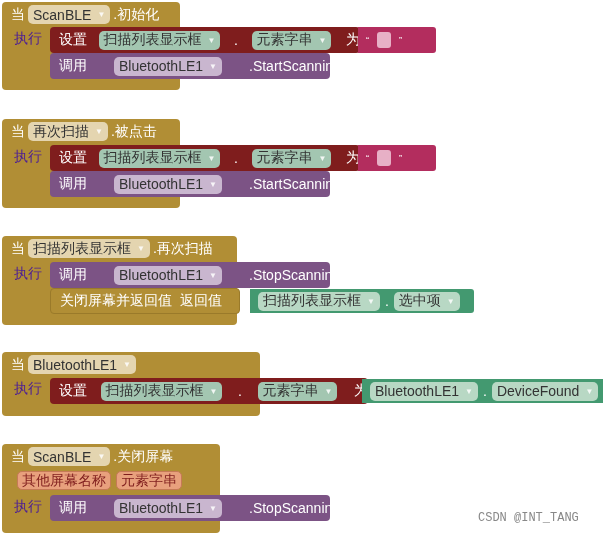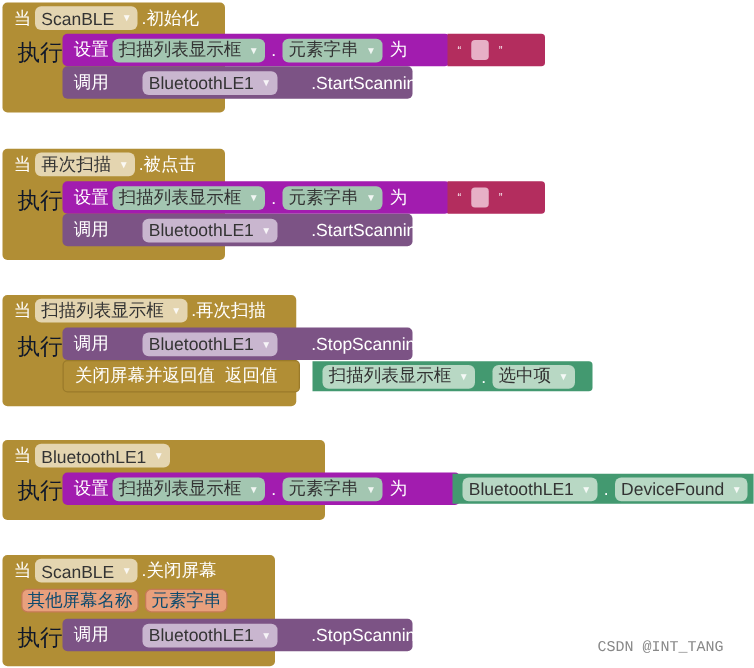--- a/index.html
+++ b/index.html
@@ -16,31 +16,31 @@
   }
   .dd .arr { font-size: 8px; margin-left: 6px; opacity: .85; }
   .dd-ev { background: #e4d5b0; color: #333; justify-content: space-between; }
   .dd-ev .arr { color: #fff; }
   .dd-green { background: #a3c6b1; color: #333; }
   .dd-green .arr { color: #fff; }
   .dd-purple { background: #c9b6cf; color: #333; }
   .dd-purple .arr { color: #fff; }
   .dd-lgreen { background: #b8d8c4; color: #333; }
   .dd-lgreen .arr { color: #fff; }
-  .exec { position: absolute; left: 12px; font-size: 18px; color: #0f172a; }
+  .exec { position: absolute; left: 12px; font-size: 14px; color: #4c1d95; }
   .stmt { position: absolute; height: 26px; display: flex; align-items: center; padding-left: 9px; border-radius: 4px; white-space: nowrap; }
-  .setter { background: #a21caf; }
+  .setter { background: #7f1d1d; justify-content: space-between; }
   .call { background: #7c5385; gap: 24px; }
   .closer { background: #b18e35; border: 1px solid #9a7a2a; }
   .text-blk { position: absolute; background: #b32d5e; border-radius: 0 3px 3px 0; height: 26px; display: flex; align-items: center; }
   .text-blk .q { font-size: 9px; color: #fff; margin: 0 8px; }
   .text-blk .empty { width: 14px; height: 16px; background: #e7b0c6; border-radius: 3px; }
   .getter { position: absolute; background: #439970; height: 24px; display: flex; align-items: center; padding-left: 5px; border-radius: 0 3px 3px 0; white-space: nowrap; }
   .dot { color: #fff; margin: 0 2px; font-size: 14px; }
-  .param { display: inline-flex; align-items: center; height: 19px; border-radius: 5px; padding: 0 4px; background: #e8a07d; color: #0c4a6e; font-size: 14px; border: 1px solid #c57a56; margin-right: 5px; }
+  .param { display: inline-flex; align-items: center; height: 19px; border-radius: 5px; padding: 0 4px; background: #e8a07d; color: #7f1d1d; font-size: 14px; border: 1px solid #c57a56; margin-right: 5px; }
   .watermark { position: absolute; left: 478px; top: 511px; font-size: 12px; color: #888; font-family: Liberation Mono, monospace; }
 </style>
 </head>
 <body>
 
 <div class="ev" style="left:2px; top:2px; width:178px; height:88px;">
   <div class="ev-head">
     <span class="lbl">当</span>
     <span class="dd dd-ev">
         <span>ScanBLE</span>

